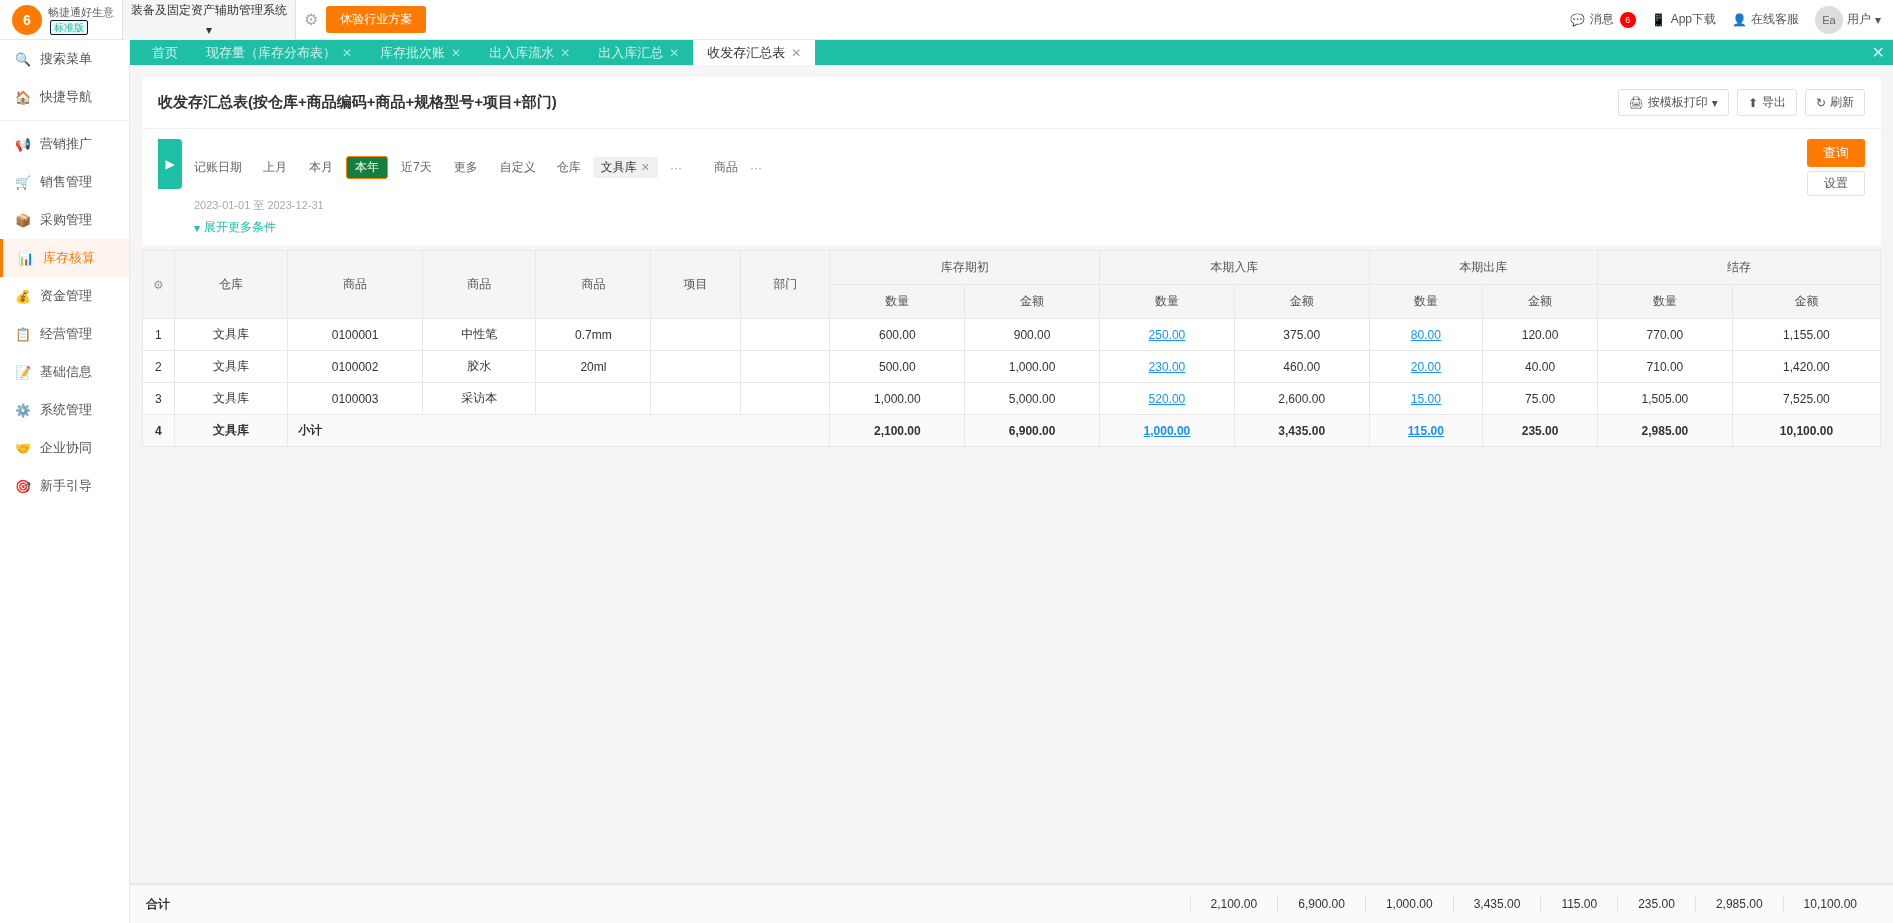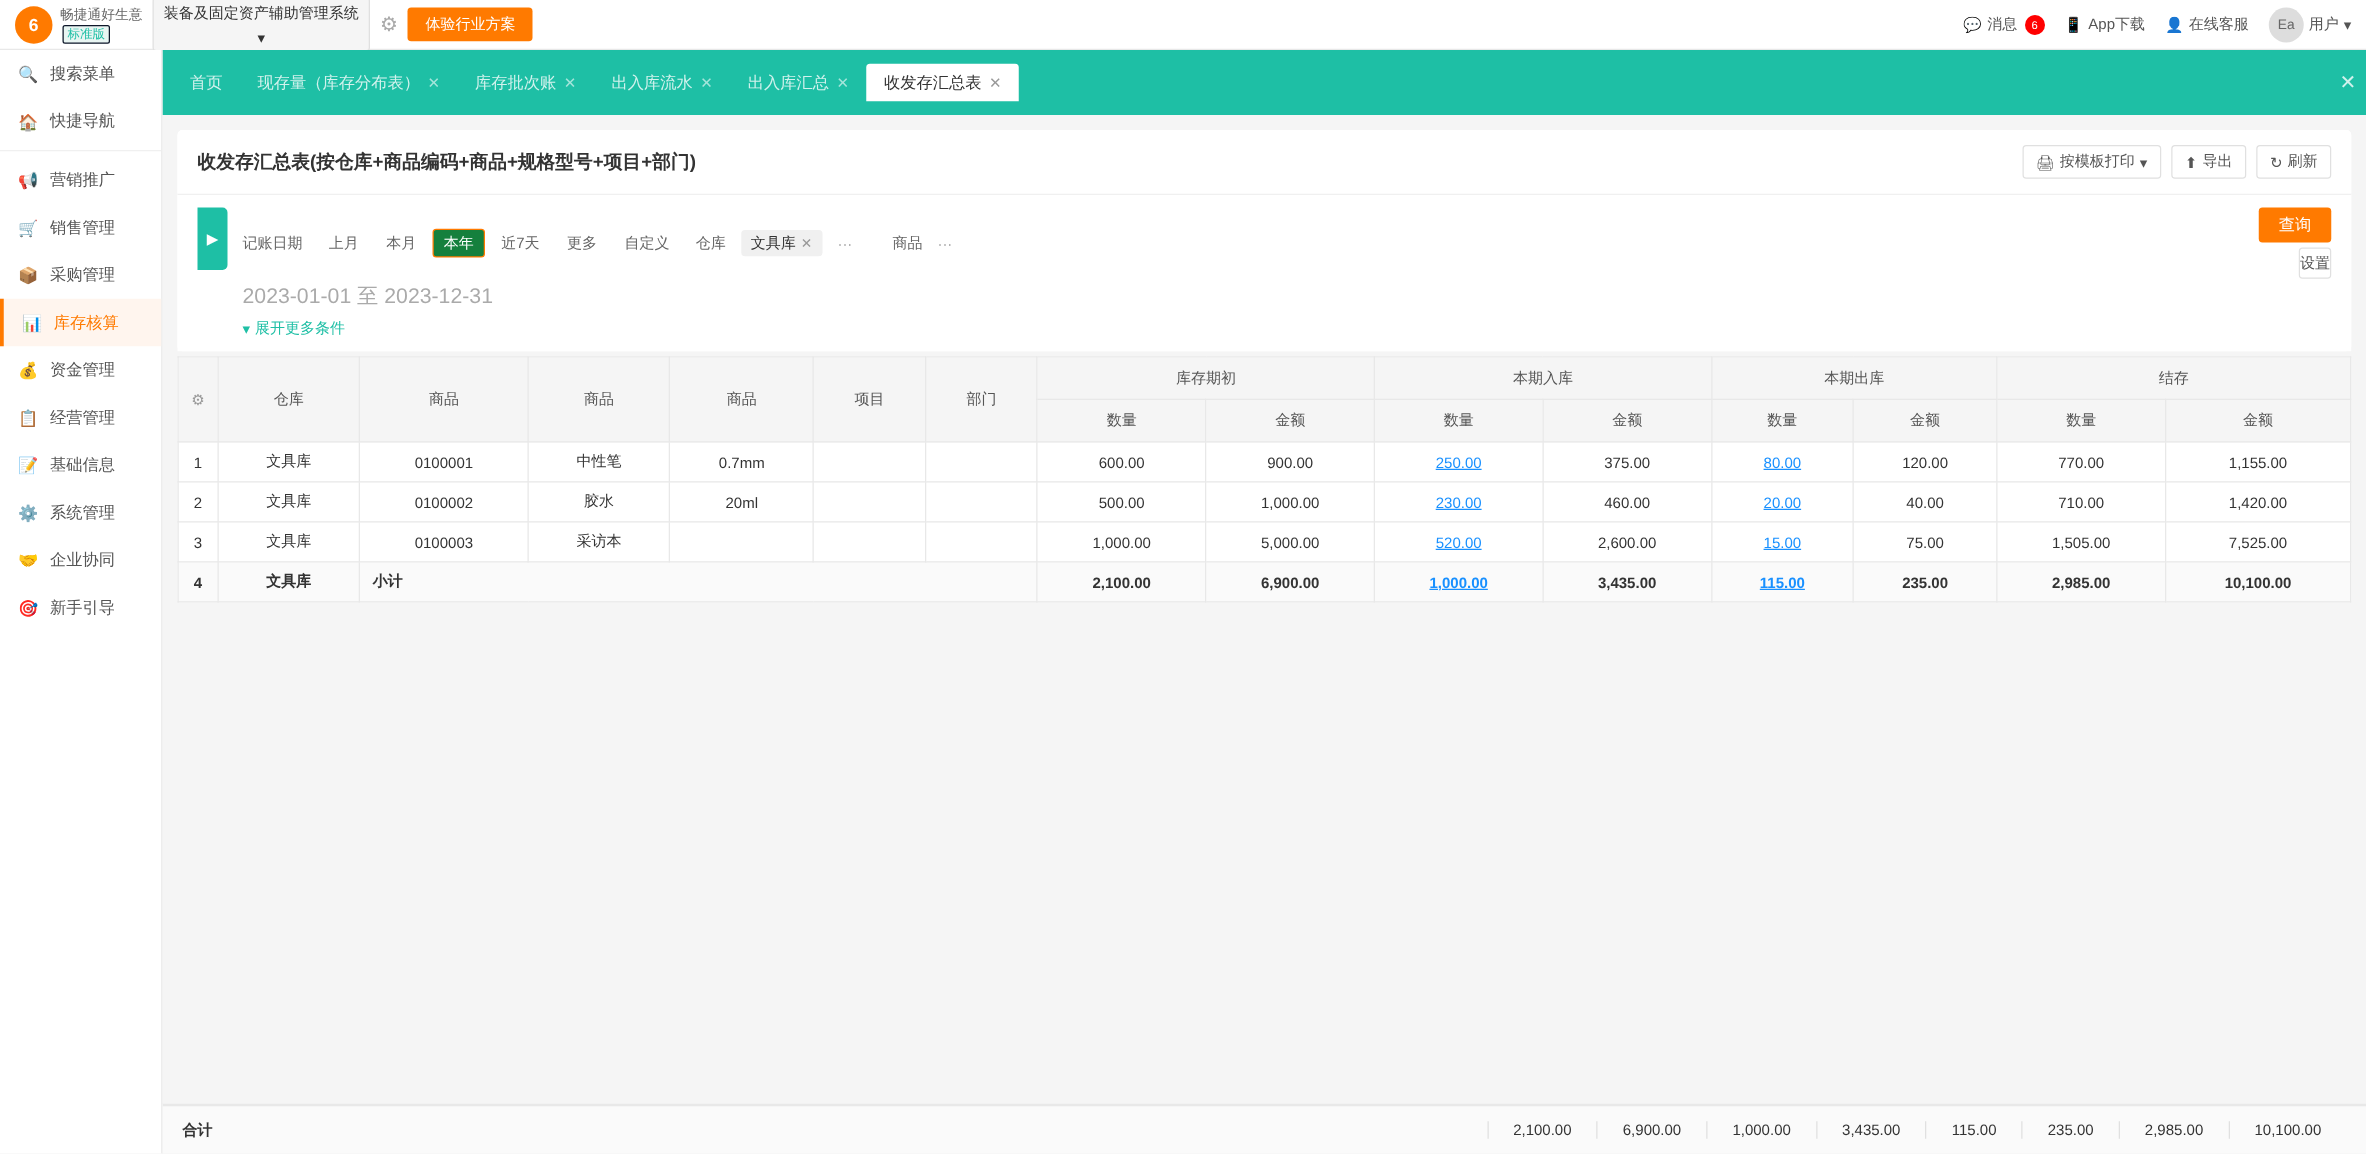--- a/index.html
+++ b/index.html
@@ -4,21 +4,21 @@
   <style>
     * { box-sizing: border-box; margin: 0; padding: 0; }
     body { font-family: 'Microsoft YaHei', Arial, sans-serif; font-size: 12px; background: #f5f5f5; color: #333; overflow: hidden; }
 
     
     .app-wrapper { display: flex; flex-direction: column; height: 923px; width: 1893px; }
     .top-bar { height: 40px; background: #fff; display: flex; align-items: center; padding: 0 12px; border-bottom: 1px solid #e8e8e8; justify-content: space-between; flex-shrink: 0; }
     .main-area { display: flex; flex: 1; overflow: hidden; }
     .sidebar { width: 130px; background: #fff; border-right: 1px solid #e8e8e8; flex-shrink: 0; display: flex; flex-direction: column; }
     .content-area { flex: 1; display: flex; flex-direction: column; overflow: hidden; }
-    .tab-bar { height: 52px; background: #1ebfa5; display: flex; align-items: center; padding: 0 8px; flex-shrink: 0; }
+    .tab-bar { height: 25px; background: #1ebfa5; display: flex; align-items: center; padding: 0 8px; flex-shrink: 0; }
     .page-content { flex: 1; background: #f5f5f5; overflow: auto; padding: 12px; }
 
     
     .top-bar-left { display: flex; align-items: center; gap: 8px; }
     .logo-area { display: flex; align-items: center; gap: 6px; }
     .logo-icon { width: 30px; height: 30px; background: #ff7a00; border-radius: 50%; display: flex; align-items: center; justify-content: center; color: white; font-weight: bold; font-size: 14px; }
     .logo-text { font-size: 11px; color: #666; line-height: 1.3; }
     .system-selector { display: flex; align-items: center; gap: 4px; background: #f5f5f5; border: 1px solid #e0e0e0; border-radius: 3px; padding: 3px 8px; cursor: pointer; flex-direction: column; }
     .experience-btn { background: #ff7a00; color: white; border: none; border-radius: 3px; padding: 5px 14px; cursor: pointer; font-size: 12px; }
     .top-bar-right { display: flex; align-items: center; gap: 16px; }
@@ -68,21 +68,21 @@
     .bottom-bar .total-label { font-weight: bold; min-width: 100px; }
 
     
     .push-arrow { width: 24px; height: 50px; background: #1ebfa5; display: flex; align-items: center; justify-content: center; color: white; cursor: pointer; border-radius: 0 4px 4px 0; margin-right: 12px; flex-shrink: 0; }
     .filter-main-row { display: flex; align-items: flex-start; gap: 0; }
     .filter-content { flex: 1; }
 
     
     .right-btns { display: flex; flex-direction: column; gap: 4px; align-items: flex-end; }
     .btn-query { background: #ff7a00; color: white; border: none; border-radius: 3px; padding: 5px 16px; cursor: pointer; font-size: 13px; }
-    .btn-settings { background: #fff; color: #555; border: 1px solid #e0e0e0; border-radius: 3px; padding: 3px 0; cursor: pointer; font-size: 12px; text-align: right; }
+    .btn-settings { background: #fff; color: #555; border: 1px solid #e0e0e0; border-radius: 3px; padding: 3px 16px; cursor: pointer; font-size: 12px; text-align: right; }
     .settings-gear { font-size: 16px; color: #aaa; cursor: pointer; }
   </style>
 </head>
 <body>
 
 <div class="app-wrapper">
 
   <div class="top-bar">
     <div class="top-bar-left">
       <div class="logo-area">
@@ -255,21 +255,21 @@
 
                   <span class="filter-label" style="margin-left:20px;">商品</span>
                   <span class="filter-more">···</span>
                   <div style="flex:1"></div>
 
                   <div class="right-btns">
                     <button class="btn-query">查询</button>
                     <button class="btn-settings">设置</button>
                   </div>
                 </div>
-                <div style="margin-left:0; padding-left:0; font-size:17px; color:#aaa; margin-top:2px;">2023-01-01 至 2023-12-31</div>
+                <div style="margin-left:0; padding-left:0; font-size:11px; color:#aaa; margin-top:2px;">2023-01-01 至 2023-12-31</div>
                 <div class="expand-btn">
                   <span>▾</span>
                   <span>展开更多条件</span>
                 </div>
               </div>
             </div>
           </div>
         </div>
 
         <div class="table-container">

